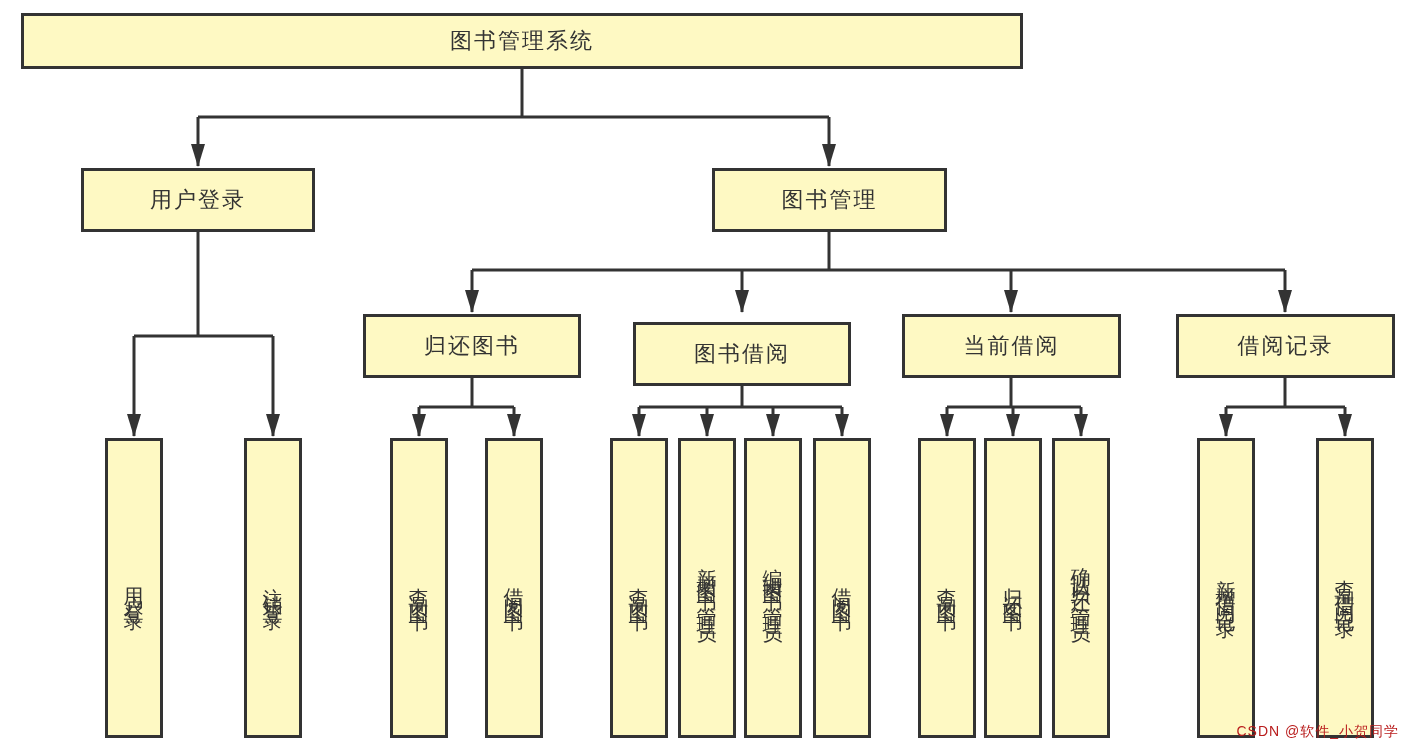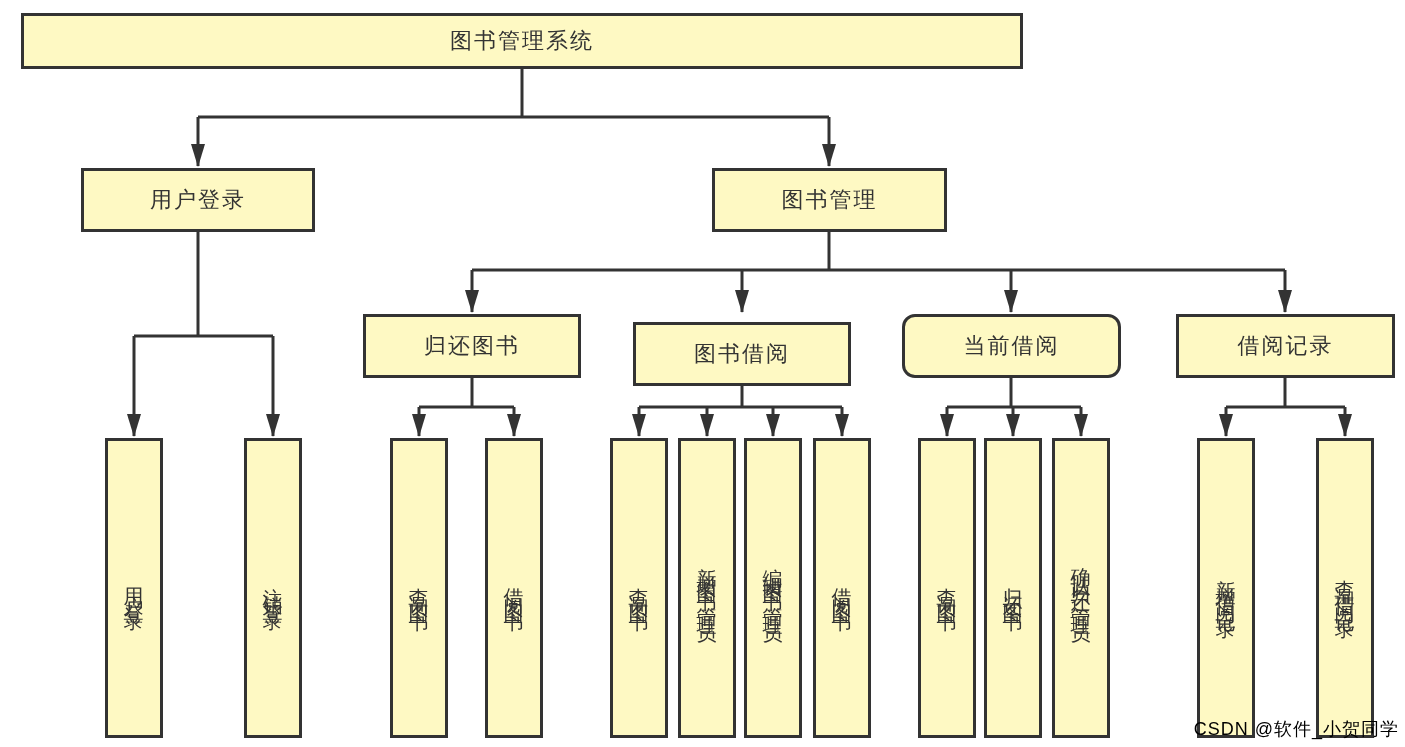--- a/index.html
+++ b/index.html
@@ -34,22 +34,22 @@
     writing-mode: vertical-rl;
     text-orientation: mixed;
     letter-spacing: 8px;
     line-height: 1.1;
     white-space: nowrap;
   }
   .watermark {
     position: absolute;
     right: 6px;
     bottom: 6px;
-    font-size: 18px;
-    color: #000000;
+    font-size: 14px;
+    color: #b91c1c;
     z-index: 2;
     letter-spacing: 1px;
   }
 </style>
 </head>
 <body>
 
 <div class="canvas">
 
   <svg class="connectors" viewBox="0 0 1405 747" xmlns="http://www.w3.org/2000/svg">
@@ -102,21 +102,21 @@
     </g>
   </svg>
 
   <div class="node h" style="left:21px; top:13px; width:1002px; height:56px;">图书管理系统</div>
 
   <div class="node h" style="left:81px; top:168px; width:234px; height:64px;">用户登录</div>
   <div class="node h" style="left:712px; top:168px; width:235px; height:64px;">图书管理</div>
 
   <div class="node h" style="left:363px; top:314px; width:218px; height:64px;">归还图书</div>
   <div class="node h" style="left:633px; top:314px; width:218px; height:64px;margin-top:8px;">图书借阅</div>
-  <div class="node h" style="left:902px; top:314px; width:219px; height:64px;border-radius:13px;">当前借阅</div>
+  <div class="node h" style="left:902px; top:314px; width:219px; height:64px;">当前借阅</div>
   <div class="node h" style="left:1176px; top:314px; width:219px; height:64px;">借阅记录</div>
 
   <div class="node v" style="left:105px; top:438px; width:58px; height:300px;">
     <span class="vtext">用户登录</span>
   </div>
   <div class="node v" style="left:244px; top:438px; width:58px; height:300px;">
     <span class="vtext">注销登录</span>
   </div>
 
   <div class="node v" style="left:390px; top:438px; width:58px; height:300px;">

